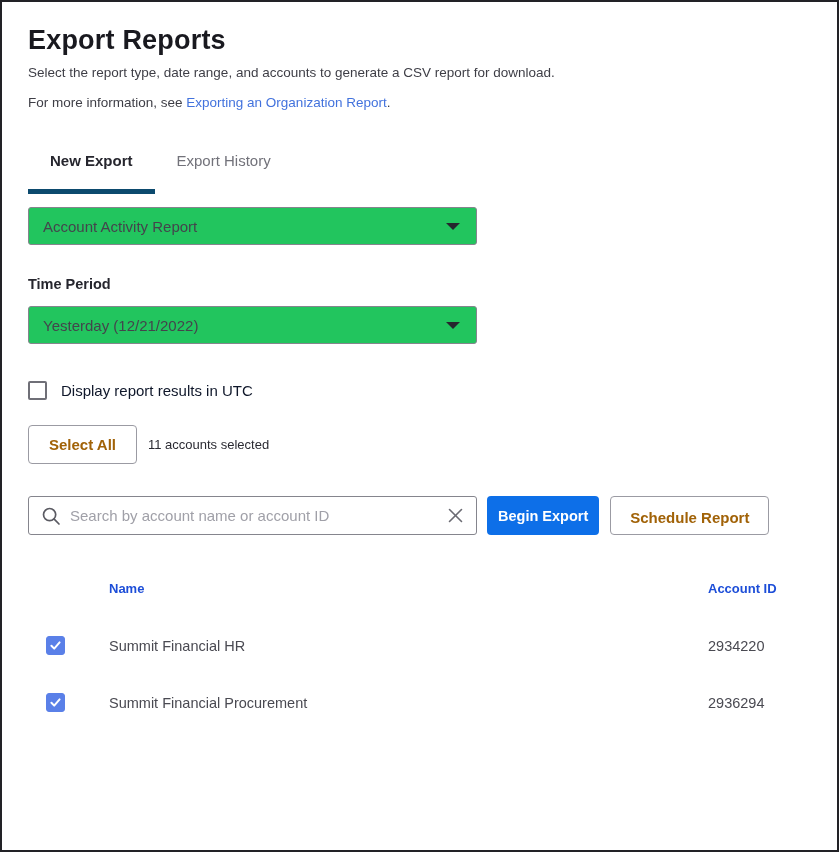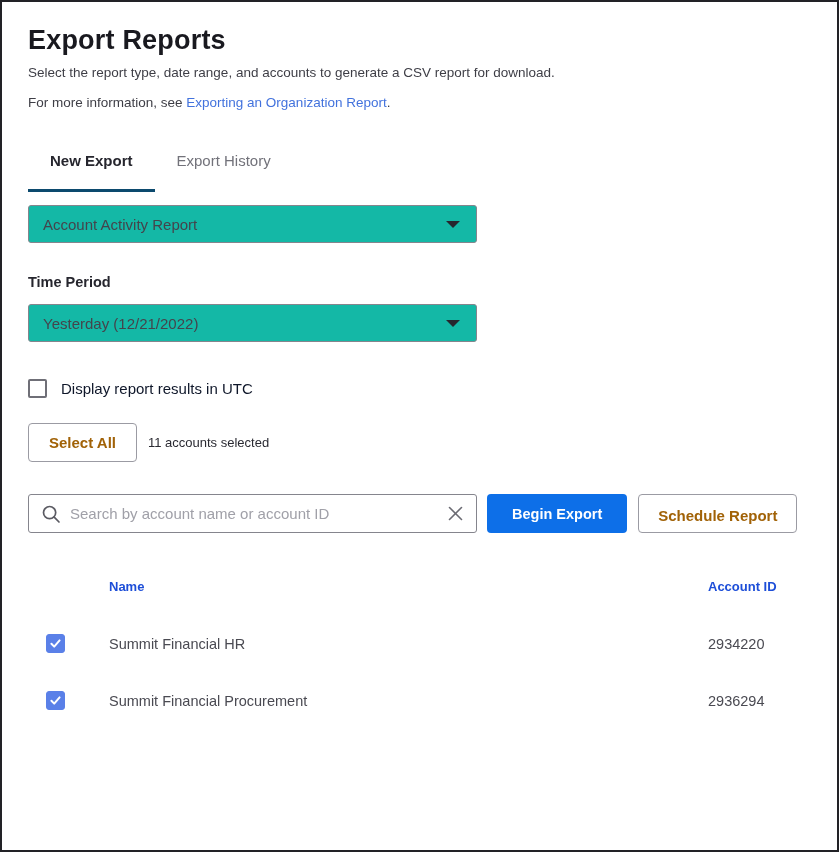--- a/index.html
+++ b/index.html
@@ -14,29 +14,29 @@
   }
   .content { padding:22px 26px 0 26px; }
 
   .page-title { font-size:27px; line-height:32px; font-weight:700; color:#19191f; letter-spacing:.2px; }
   .desc { margin-top:8px; font-size:13.5px; line-height:17px; color:#3e3e46; }
   .info { margin-top:13px; font-size:13.5px; line-height:17px; color:#3e3e46; }
   .info a { color:#4272dd; text-decoration:none; cursor:pointer; }
 
   .tabs { margin-top:40px; display:flex; }
   .tab { padding:0 22px 18px 22px; font-size:15px; line-height:20px; color:#72727a; cursor:pointer; }
-  .tab.active { color:#26262e; font-weight:600; border-bottom:3px solid #0c4a6e;text-align:right; }
+  .tab.active { color:#26262e; font-weight:600; border-bottom:5px solid #0c4a6e;text-align:right; }
 
   .field-label { margin-top:30px; font-size:14.5px; line-height:18px; font-weight:600; color:#26262e; }
   .select-box {
     margin-top:13px; width:449px; height:38px;
     border:1px solid #85858d; border-radius:3px;
     display:flex; align-items:center;
     padding:0 16px 0 14px;
-    cursor:pointer; background:#14b8a6;
+    cursor:pointer; background:#22c55e;
   }
   .select-value { flex:1; font-size:15px; color:#44444c; }
   .caret {
     width:0; height:0;
     border-left:7px solid transparent;
     border-right:7px solid transparent;
     border-top:7px solid #26262e;
   }
 
   .utc-row { margin-top:36px; display:flex; align-items:center; height:20px; }
@@ -66,21 +66,21 @@
     padding:0 12px 0 12px; background:#fff;
   }
   .search-box input {
     flex:1; border:none; outline:none;
     font-family:inherit; font-size:15px; color:#44444c;
     margin-left:9px; min-width:0; background:transparent;
   }
   .search-box input::placeholder { color:#a0a0a8; opacity:1; }
   .icon-btn { display:flex; align-items:center; justify-content:center; cursor:pointer; background:none; border:none; padding:0; }
   .btn-primary {
-    margin-left:10px; height:39px; padding:0 25px;
+    margin-left:10px; height:39px; padding:0 11px;
     background:#0d6fe8; border:none; border-radius:4px;
     font-family:inherit; font-size:14.5px; font-weight:700; color:#fff;
     cursor:pointer;
   }
   .btn-schedule { margin-left:11px; padding:12px 19px; font-size:15px; }
 
   .table { margin-top:46px; }
   .t-head { display:grid; grid-template-columns:81px 599px 1fr; height:16px; margin-bottom:20px; }
   .t-head .th { font-size:13px; line-height:16px; font-weight:700; color:#1d4ed8; }
   .t-row { display:grid; grid-template-columns:81px 599px 1fr; height:57px; align-items:center; }

